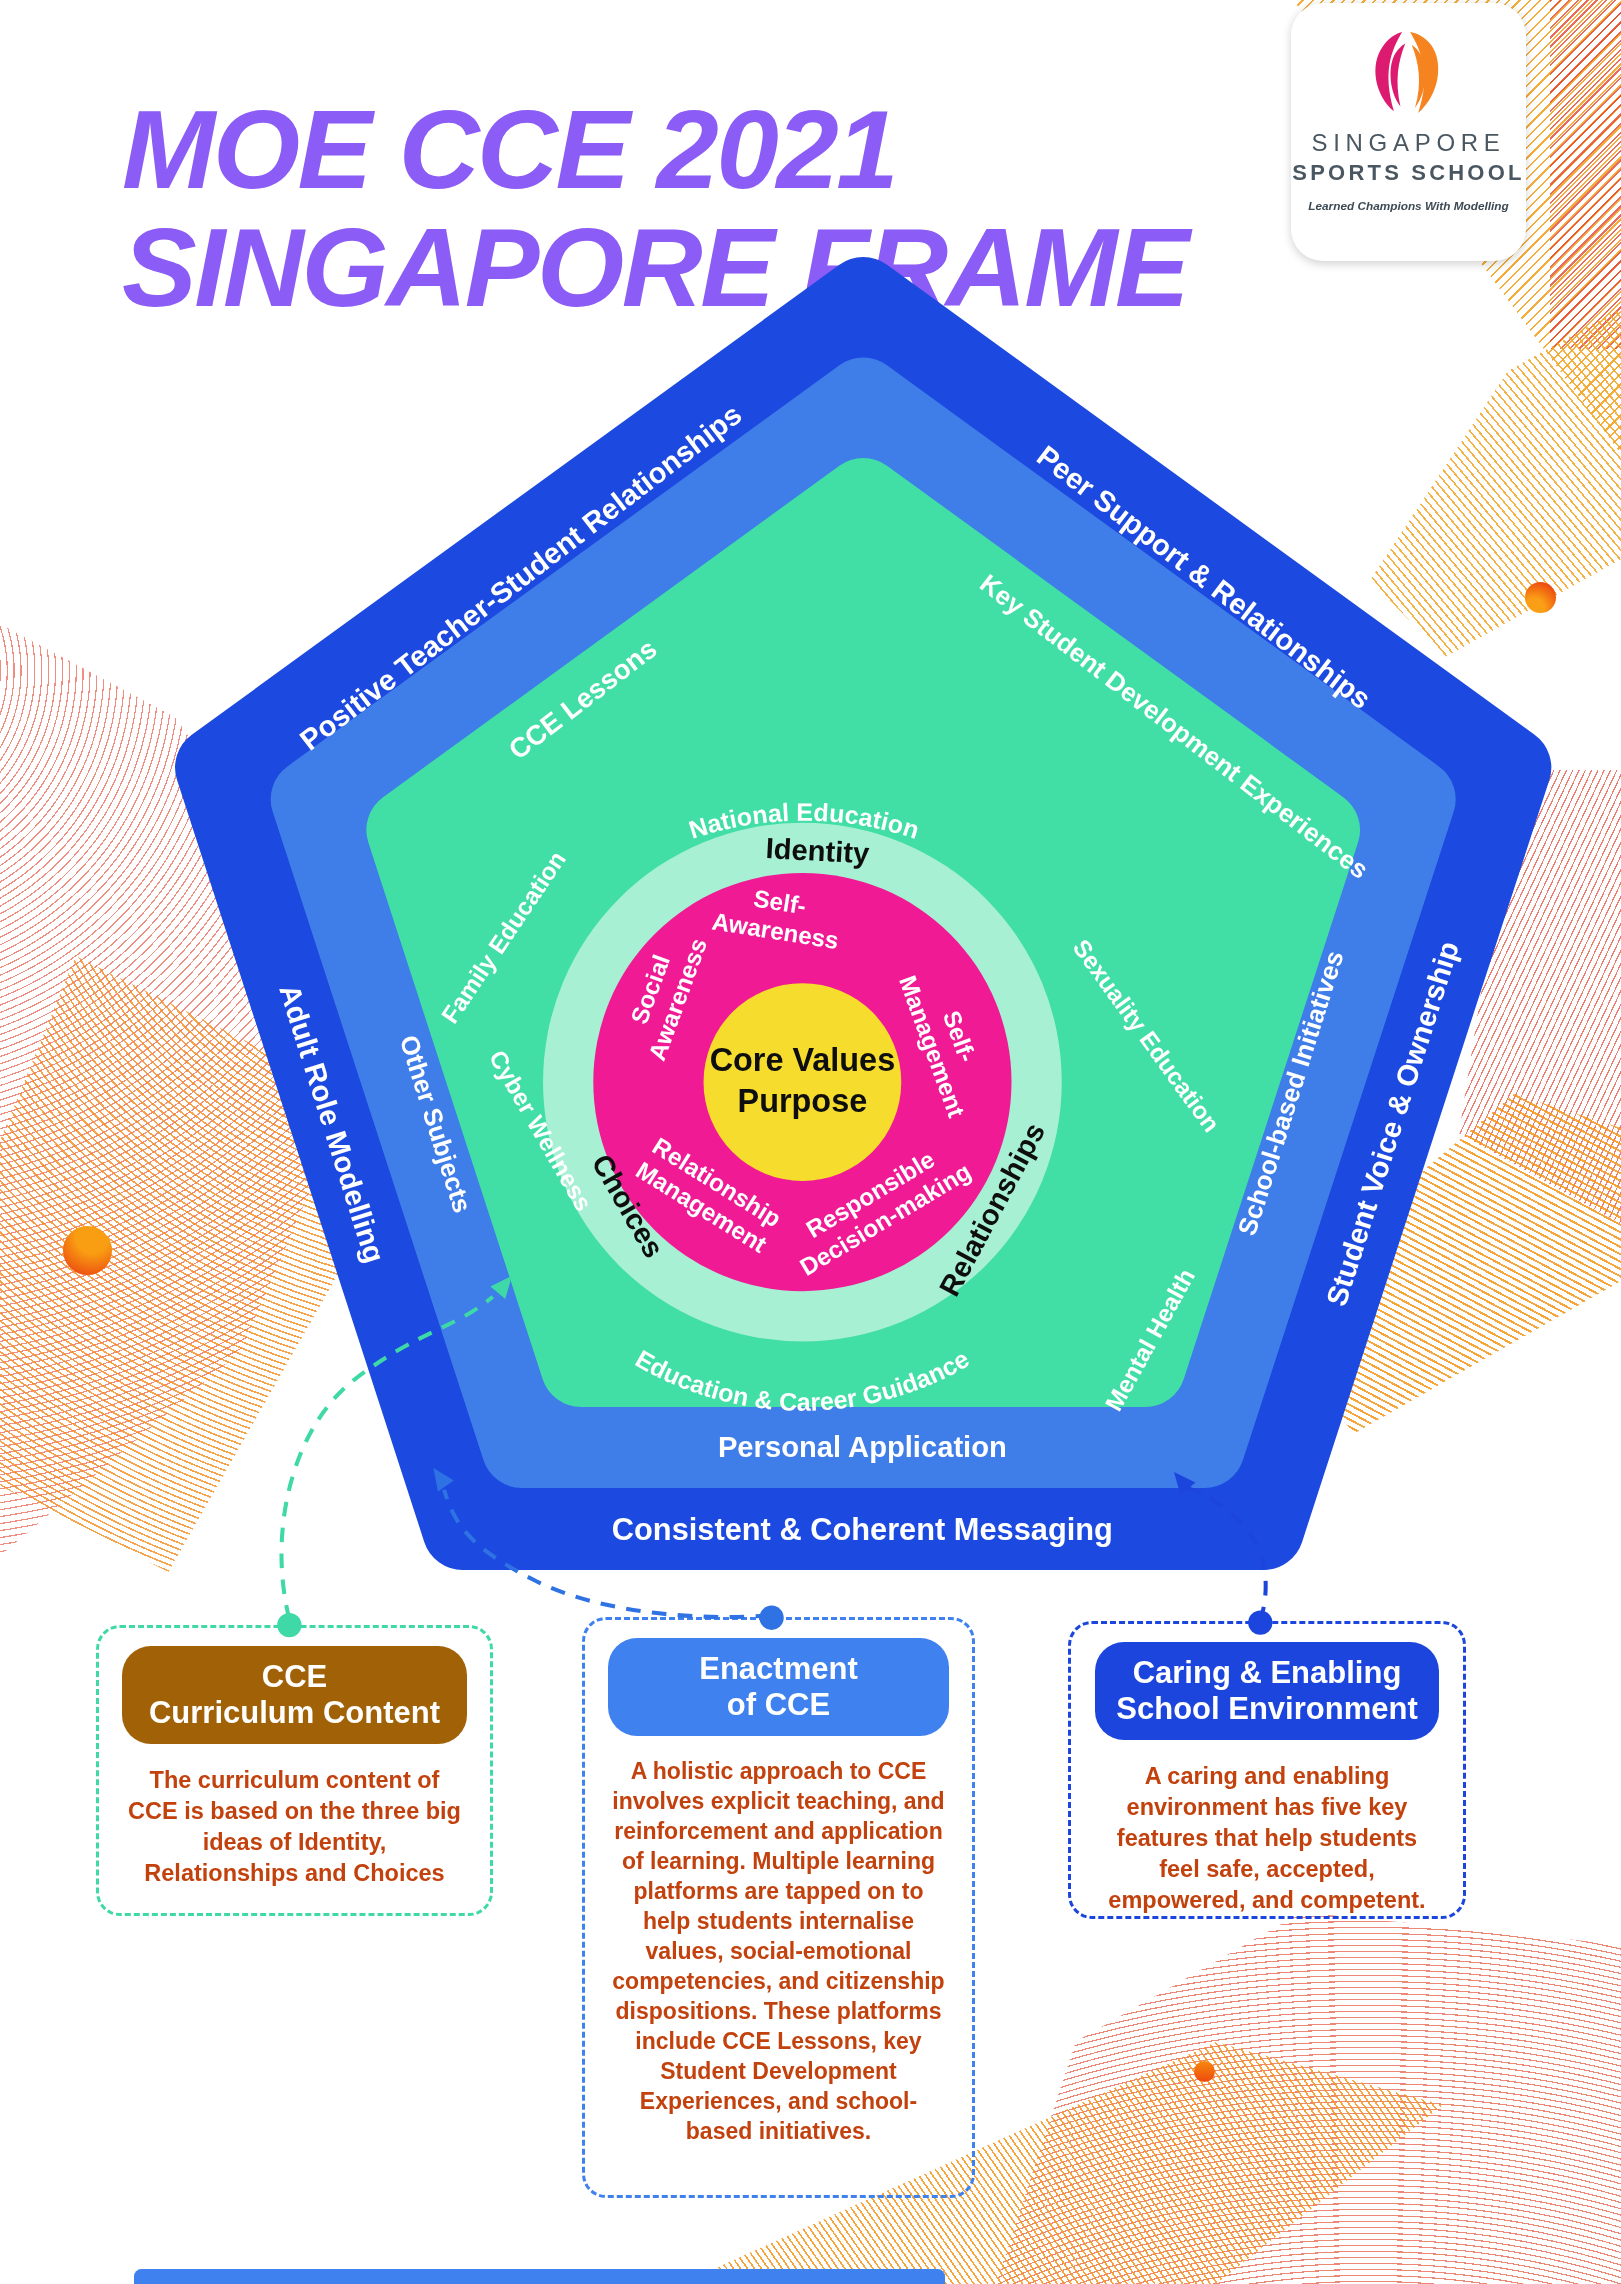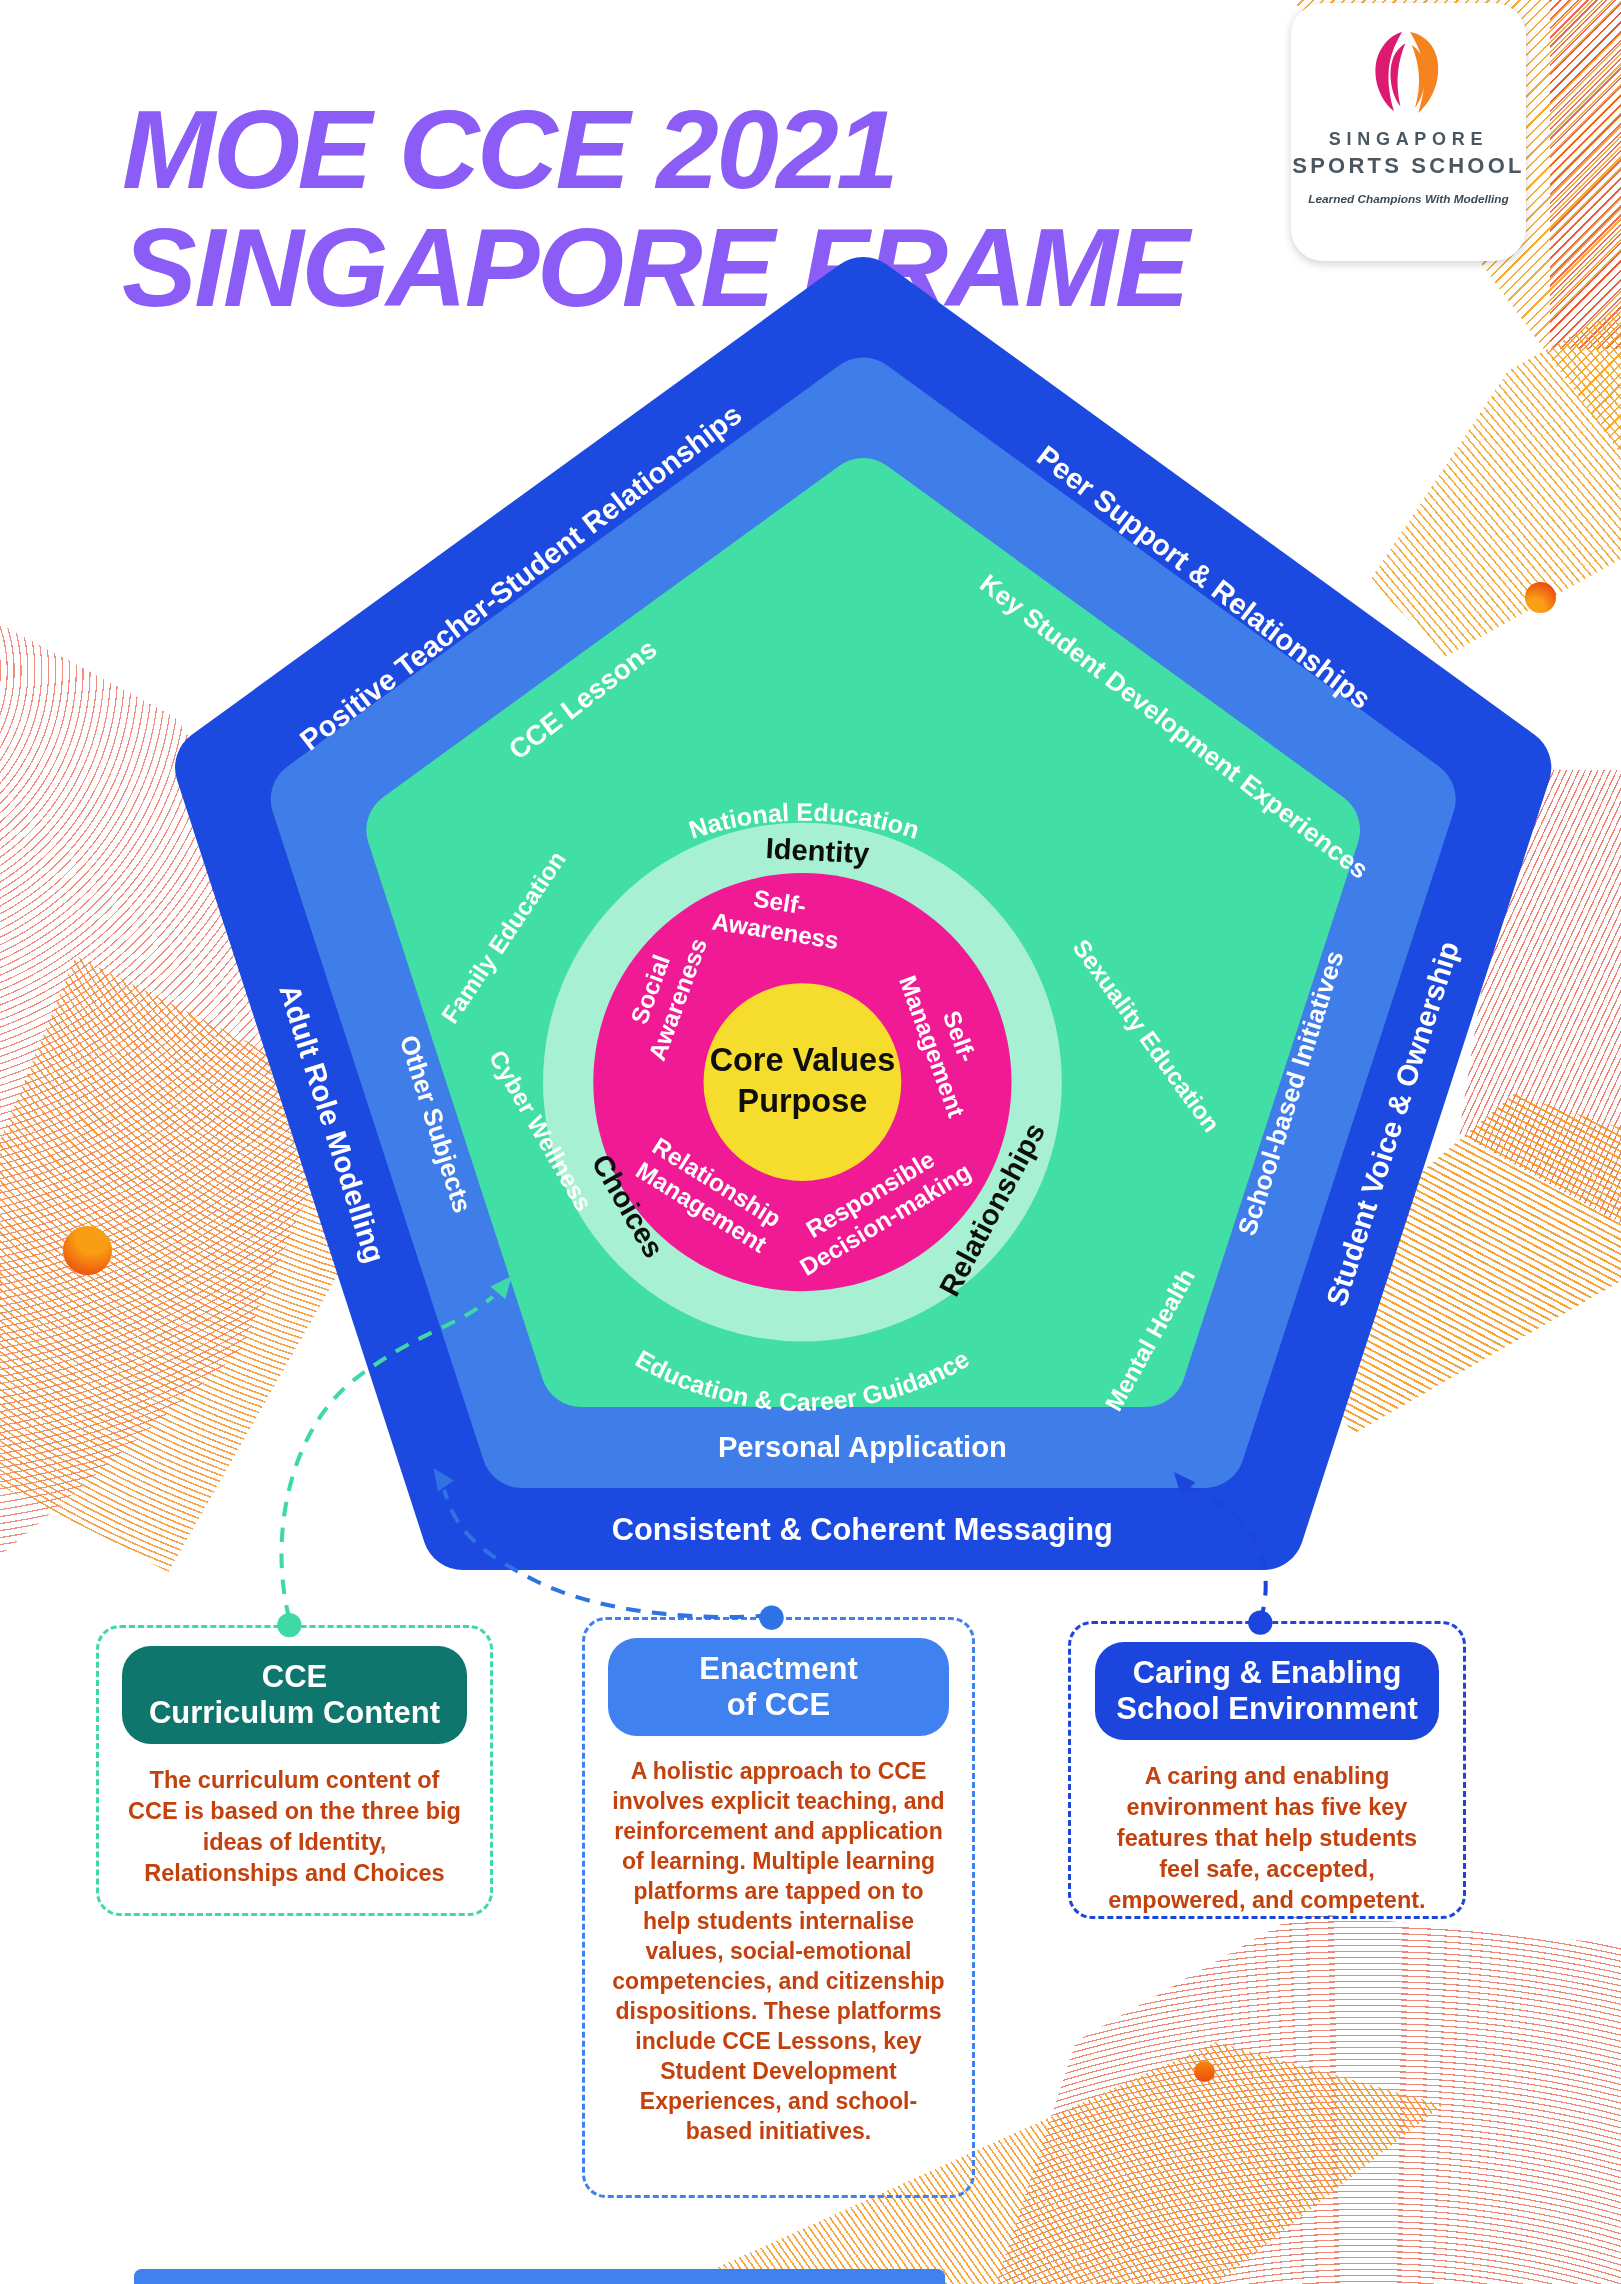--- a/index.html
+++ b/index.html
@@ -43,38 +43,38 @@
     background:linear-gradient(180deg,#F6880D,#EF4A0E);}
 
   
   .title{position:absolute;left:122px;top:91px;z-index:2;color:#8b5cf6;
     font-size:112px;line-height:118px;font-weight:bold;font-style:italic;letter-spacing:-2.4px;white-space:nowrap;}
 
   
   .logo-card{position:absolute;left:1291px;top:3.2px;width:235px;height:258px;background:#ffffff;
     border-radius:32px;box-shadow:0 2.4px 9.7px rgba(0,0,0,.18);z-index:4;text-align:center;}
   .logo-flame{margin-top:24px;}
-  .logo-line1{font-size:18px;font-weight:bold;letter-spacing:5.7px;color:#4A5761;margin-top:8px;}
+  .logo-line1{font-size:24px;font-weight:normal;letter-spacing:5.7px;color:#4A5761;margin-top:8px;}
   .logo-line2{font-size:22px;font-weight:bold;letter-spacing:3.2px;color:#4A5761;margin-top:3.2px;}
   .logo-tagline{font-size:11.8px;font-weight:bold;font-style:italic;color:#3D4A54;margin-top:13px;}
 
   
   .diagram-svg{position:absolute;left:0;top:0;z-index:3;pointer-events:none;}
   .diagram-svg text{font-family:"Liberation Sans", sans-serif;font-weight:bold;}
   .band-label{fill:#ffffff;}
   .dark-label{fill:#0e0e0e;}
 
   
   .info-box{position:absolute;z-index:2;border-radius:24px;text-align:center;}
   .box-teal{border:3.2px dashed #3ED9A6;}
   .box-blue{border:3.2px dashed #3E81EF;}
   .box-navy{border:3.2px dashed #1C45DD;}
   .pill{margin:18px auto 0;width:88%;border-radius:29px;color:#fff;font-weight:bold;
         font-size:31px;line-height:36px;padding:13px 0;}
-  .pill-teal{background:#0f766e;}
+  .pill-teal{background:#a16207;}
   .pill-blue{background:#3E81EF;}
   .pill-navy{background:#1C45DD;}
   .box-body{margin:21px auto 0;width:88%;font-weight:bold;color:#c2410c;font-size:23.5px;line-height:31px;}
   .box-enactment .box-body{font-size:23px;line-height:30px;margin-top:19.5px;}
 
   .bottom-bar{position:absolute;left:134px;top:2269px;width:811px;height:14.6px;background:#3E81EF;
     border-radius:7.3px 7.3px 0 0;z-index:2;}
 </style>
 </head>
 <body>

